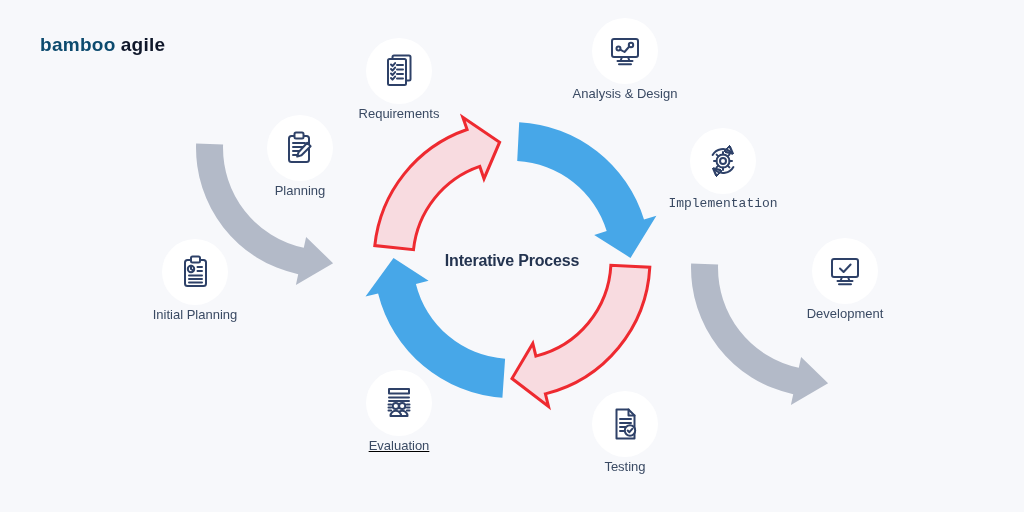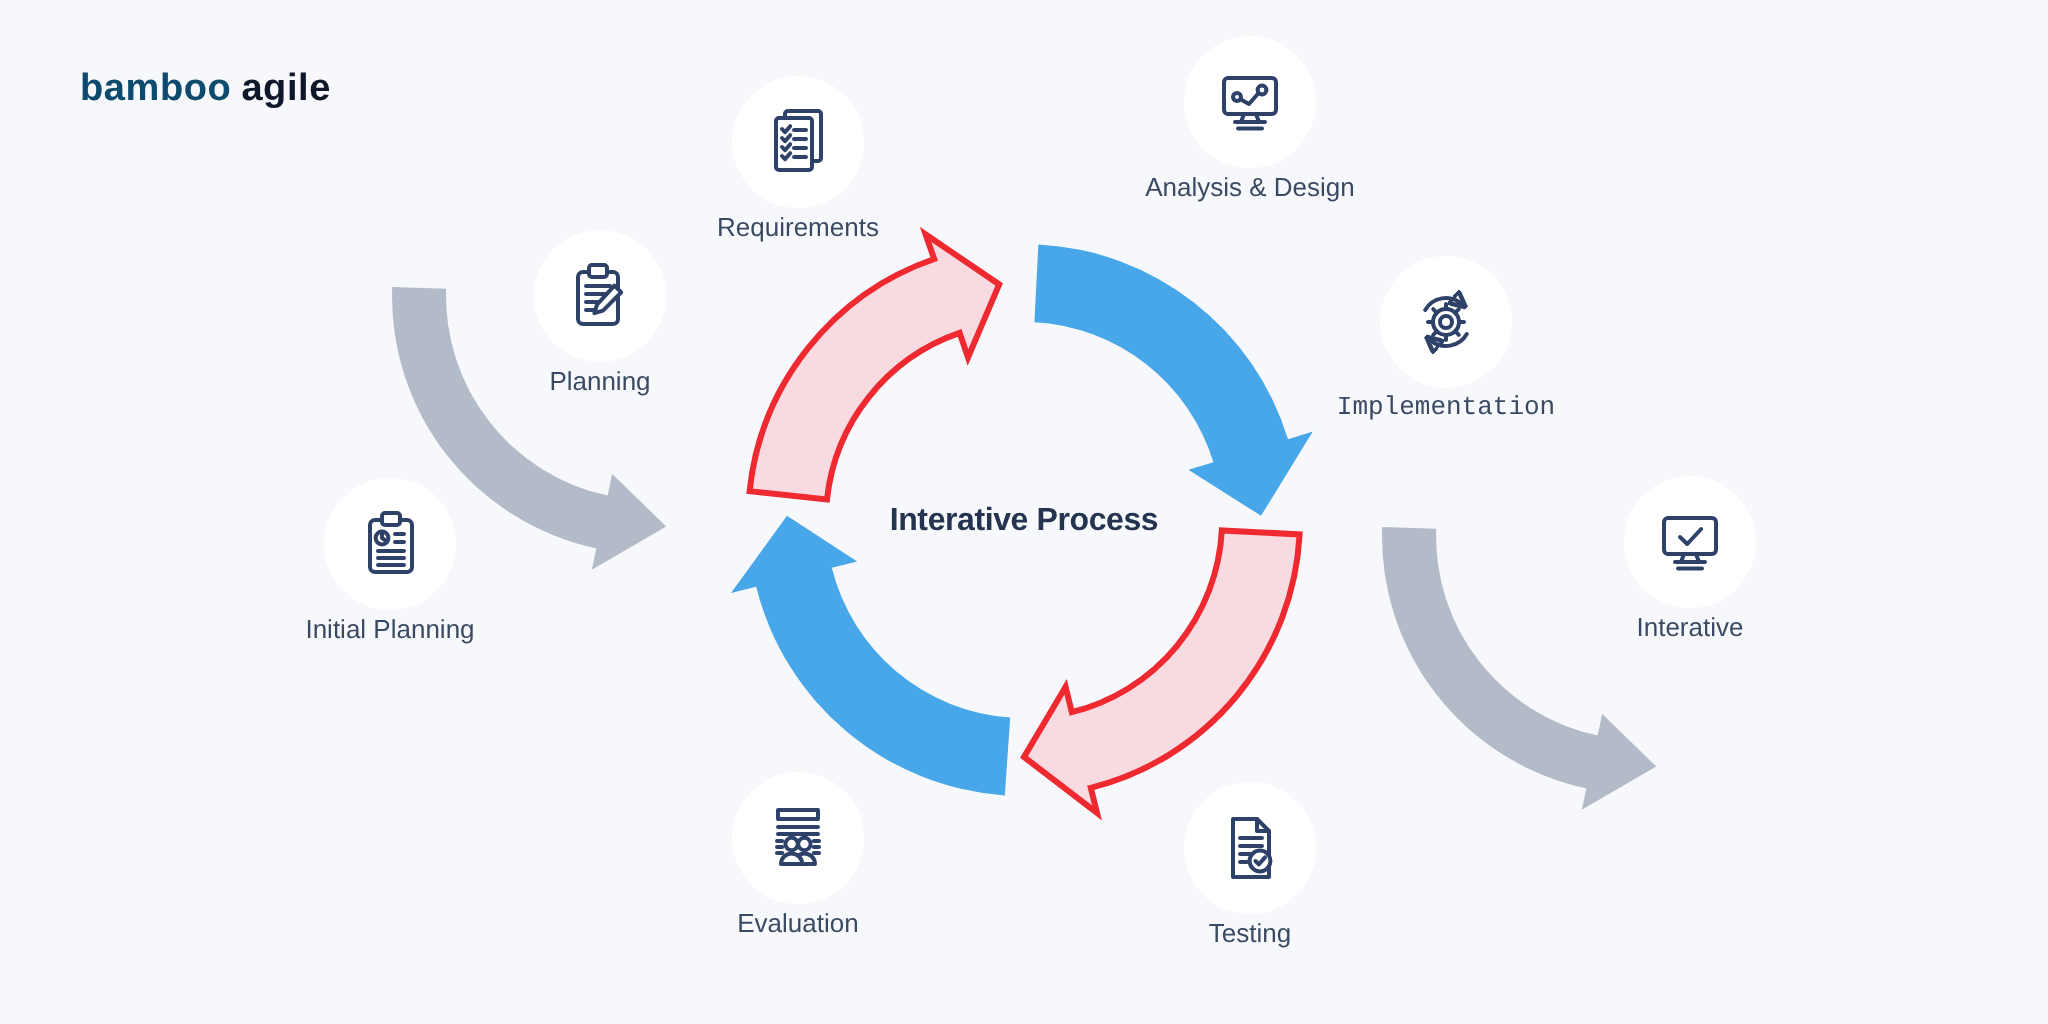--- a/index.html
+++ b/index.html
@@ -133,37 +133,37 @@
 </div>
 
 <div class="node" style="left:765px;top:238px;">
   <div class="node-circle">
     <svg class="icon" width="40" height="40" viewBox="0 0 40 40">
       <rect x="7" y="8" width="26" height="18" rx="2"></rect>
       <path d="M15 17.5 l3.6 3.5 l7 -7.5"></path>
       <path d="M17 26 l-1.5 4 M23 26 l1.5 4 M12.5 30 h15 M14 33.2 h12"></path>
     </svg>
   </div>
-  <div class="node-label">Interative</div>
+  <div class="node-label">Development</div>
 </div>
 
 <div class="node" style="left:545px;top:391px;justify-content:flex-end;">
   <div class="node-circle">
     <svg class="icon" width="40" height="40" viewBox="0 0 40 40">
       <path d="M11.5 5.5 H23.5 L29.5 11.5 V34.5 H11.5 Z"></path>
       <path d="M23.5 5.5 V11.5 H29.5"></path>
       <path d="M15 15 H26 M15 19 H26 M15 23 H21.5 M15 27 H18.5"></path>
       <circle class="wfill" cx="25" cy="26.5" r="5.2"></circle>
       <path d="M22.7 26.5 l1.7 1.7 l3.1 -3.5"></path>
     </svg>
   </div>
   <div class="node-label">Testing</div>
 </div>
 
-<div class="node" style="left:319px;top:386px;">
+<div class="node" style="left:319px;top:370px;text-decoration:underline;">
   <div class="node-circle">
     <svg class="icon" width="40" height="40" viewBox="0 0 40 40">
       <rect x="10" y="6" width="20" height="4.5"></rect>
       <path d="M10 14.5 H30 M10 18 H30"></path>
       <path d="M9.5 21.5 h2.6 M9.5 24.5 h2.6 M9.5 27.5 h2.6 M27.9 21.5 h2.6 M27.9 24.5 h2.6 M27.9 27.5 h2.6"></path>
       <path class="wfill" d="M17.9 33 a5.3 5.3 0 0 1 10.6 0 Z"></path>
       <circle class="wfill" cx="23.2" cy="23" r="3.1"></circle>
       <path class="wfill" d="M11.5 33 a5.3 5.3 0 0 1 10.6 0 Z"></path>
       <circle class="wfill" cx="16.8" cy="23" r="3.1"></circle>
     </svg>

